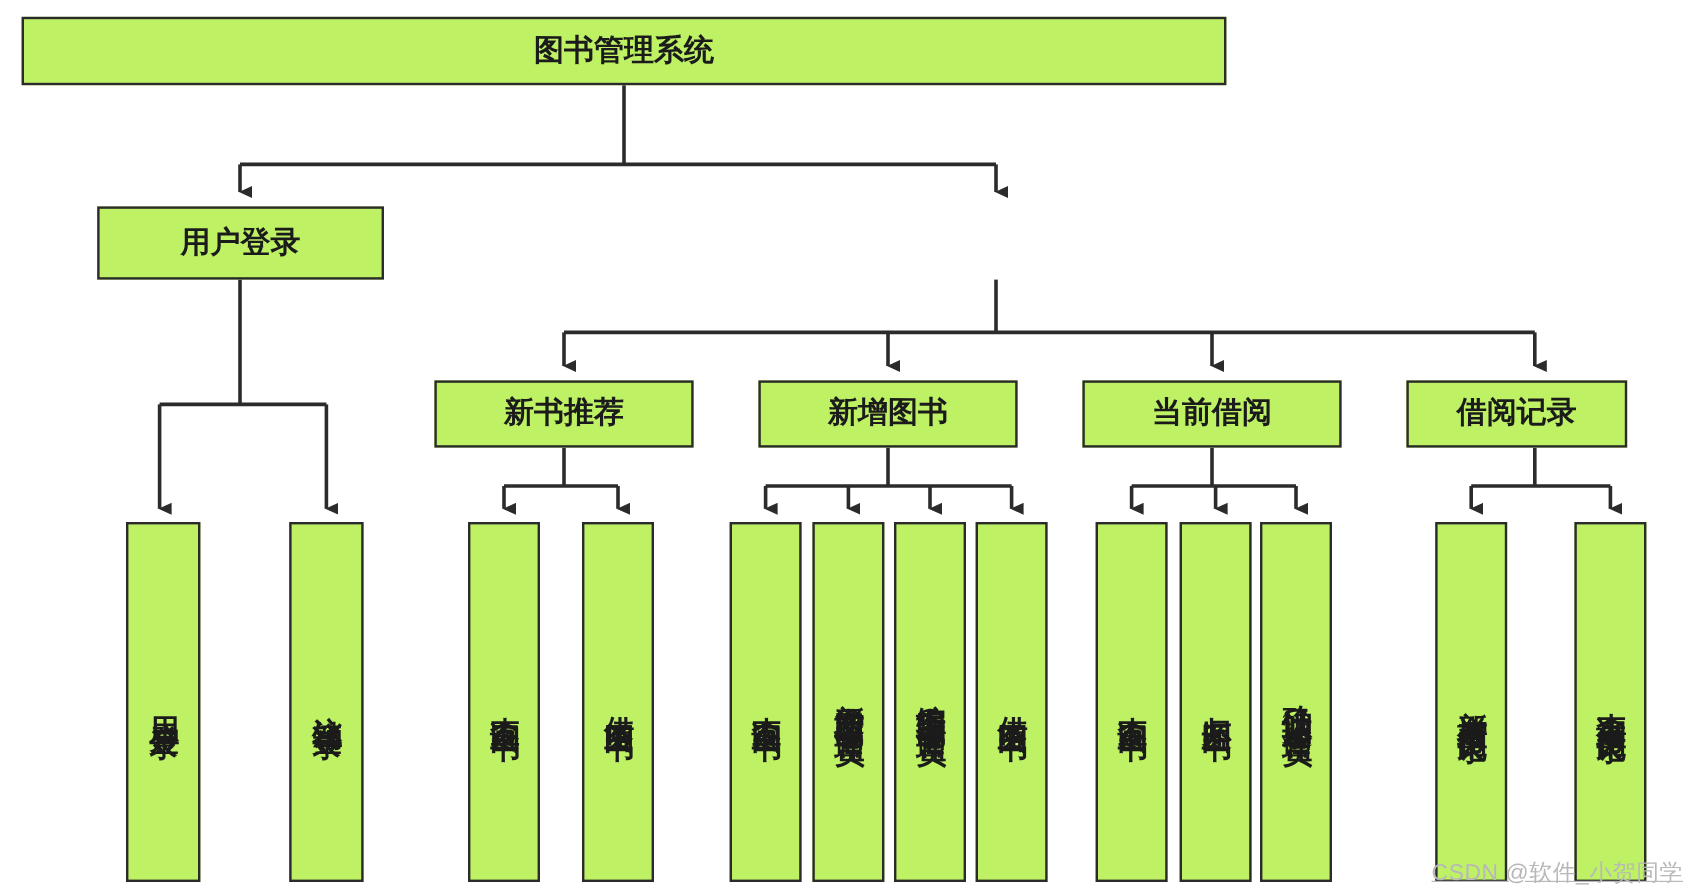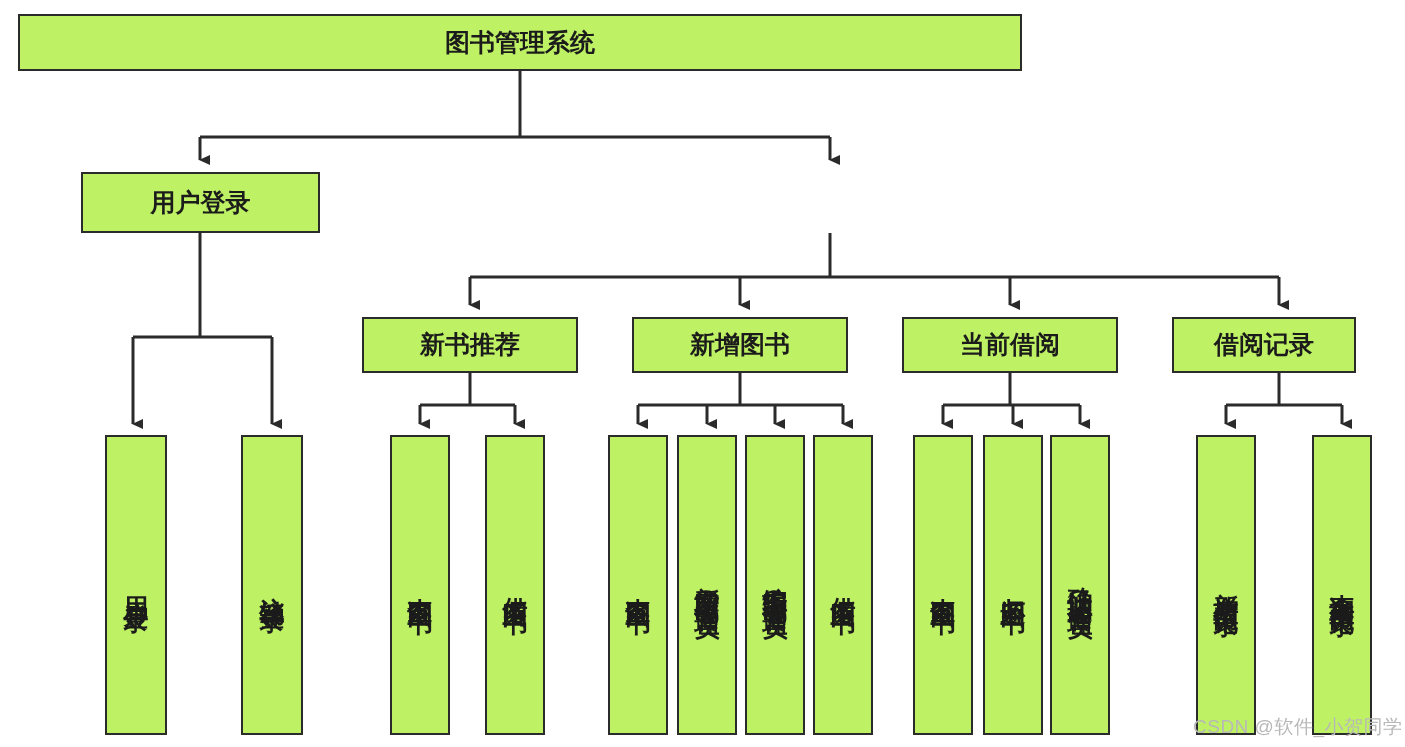--- a/index.html
+++ b/index.html
@@ -60,20 +60,21 @@
     line-height: 1;
     white-space: nowrap;
   }
   .watermark {
     position: absolute;
     font-size: 19px;
     color: #b8b8b8;
     white-space: nowrap;
     letter-spacing: 0.5px;
     user-select: none;
+    text-decoration: underline;
   }
 </style>
 </head>
 <body>
 
 <div id="canvas">
 
   <svg class="wires" viewBox="0 0 1405 747" xmlns="http://www.w3.org/2000/svg">
     <defs>
       <marker id="arr" markerWidth="10" markerHeight="11" refX="5" refY="10" orient="auto" markerUnits="userSpaceOnUse">

